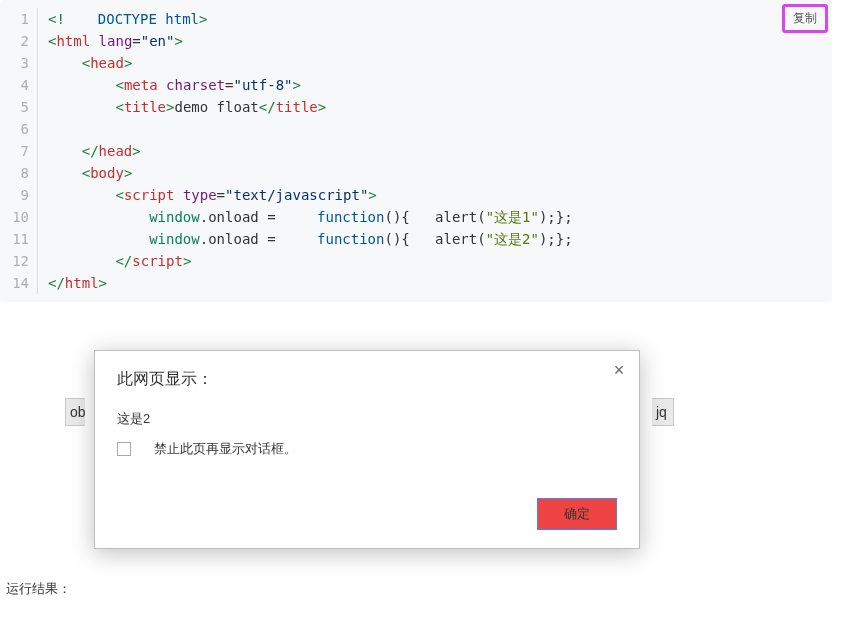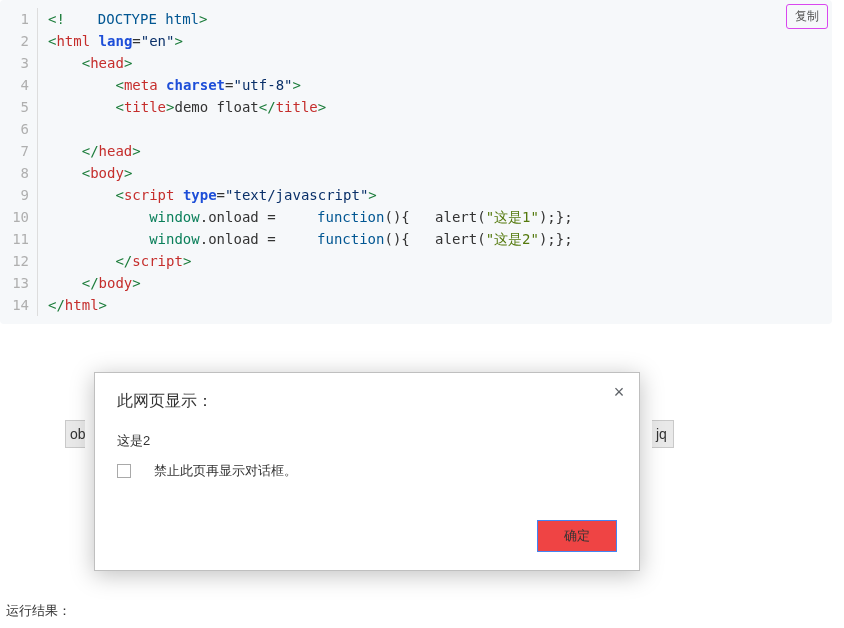--- a/index.html
+++ b/index.html
@@ -18,21 +18,21 @@
     margin: 0 12px 0 0;
     position: relative;
   }
   .copy-btn {
     position: absolute;
     right: 4px;
     top: 4px;
     font-size: 12px;
     font-family: "Microsoft YaHei", sans-serif;
     background: #f6f8fa;
-    border: 1px solid #d946ef;
+    border: 3px solid #d946ef;
     border-radius: 3px;
     padding: 3px 8px;
     color: #555;
     cursor: pointer;
   }
   .code-line {
     display: flex;
     line-height: 22px;
     white-space: pre;
   }
@@ -45,21 +45,21 @@
     user-select: none;
     border-right: 1px solid #ddd;
     flex-shrink: 0;
   }
   .line-code {
     padding-left: 10px;
     font-family: Consolas, monospace;
   }
   .tag  { color: #1b7c3a; }
   .dname { color: #c52e2c; font-weight: normal; }
-  .attr { color: #1d4ed8; font-weight: bold; }
+  .attr { color: #701a75; }
   .val  { color: #0a3069; }
   .kw   { color: #015692; padding-left: 33px; }
   .prop { color: #0a7f5a; }
   .fn   { color: #015692; }
   .str  { color: #54790d; }
   .punct { color: #333; }
   .mid-area {
     margin-top: 48px;
     position: relative;
     height: 210px;
@@ -168,21 +168,20 @@
       <div class="code-line"><div class="line-no">3</div><div class="line-code">    <span class="tag">&lt;</span><span class="dname">head</span><span class="tag">&gt;</span></div></div>
       <div class="code-line"><div class="line-no">4</div><div class="line-code">        <span class="tag">&lt;</span><span class="dname">meta</span> <span class="attr">charset</span><span class="punct">=</span><span class="val">"utf-8"</span><span class="tag">&gt;</span></div></div>
       <div class="code-line"><div class="line-no">5</div><div class="line-code">        <span class="tag">&lt;</span><span class="dname">title</span><span class="tag">&gt;</span>demo float<span class="tag">&lt;/</span><span class="dname">title</span><span class="tag">&gt;</span></div></div>
       <div class="code-line"><div class="line-no">6</div><div class="line-code">&nbsp;</div></div>
       <div class="code-line"><div class="line-no">7</div><div class="line-code">    <span class="tag">&lt;/</span><span class="dname">head</span><span class="tag">&gt;</span></div></div>
       <div class="code-line"><div class="line-no">8</div><div class="line-code">    <span class="tag">&lt;</span><span class="dname">body</span><span class="tag">&gt;</span></div></div>
       <div class="code-line"><div class="line-no">9</div><div class="line-code">        <span class="tag">&lt;</span><span class="dname">script</span> <span class="attr">type</span><span class="punct">=</span><span class="val">"text/javascript"</span><span class="tag">&gt;</span></div></div>
       <div class="code-line"><div class="line-no">10</div><div class="line-code">            <span class="prop">window</span><span class="punct">.onload = </span><span class="kw">function</span><span class="punct">(){   alert(</span><span class="str">"这是1"</span><span class="punct">);};</span></div></div>
       <div class="code-line"><div class="line-no">11</div><div class="line-code">            <span class="prop">window</span><span class="punct">.onload = </span><span class="kw">function</span><span class="punct">(){   alert(</span><span class="str">"这是2"</span><span class="punct">);};</span></div></div>
       <div class="code-line"><div class="line-no">12</div><div class="line-code">        <span class="tag">&lt;/</span><span class="dname">script</span><span class="tag">&gt;</span></div></div>
-      <div class="code-line"><div class="line-no">13</div><div class="line-code">    <span class="tag">&lt;/</span><span class="dname">body</span><span class="tag">&gt;</span></div></div>
       <div class="code-line"><div class="line-no">14</div><div class="line-code"><span class="tag">&lt;/</span><span class="dname">html</span><span class="tag">&gt;</span></div></div>
     </div>
 </div>
 
 <div class="mid-area">
   <div class="tab-bar">
     <div class="tab-left">ob</div>
     <div class="tab-right">jq</div>
   </div>
   <div class="dialog">

